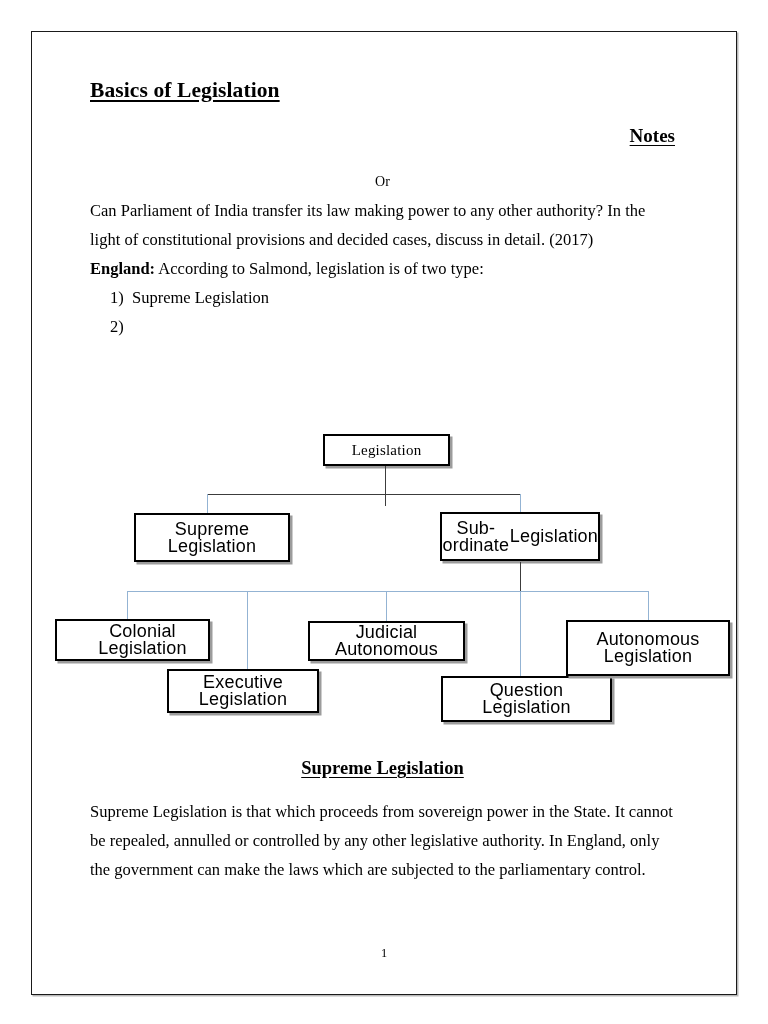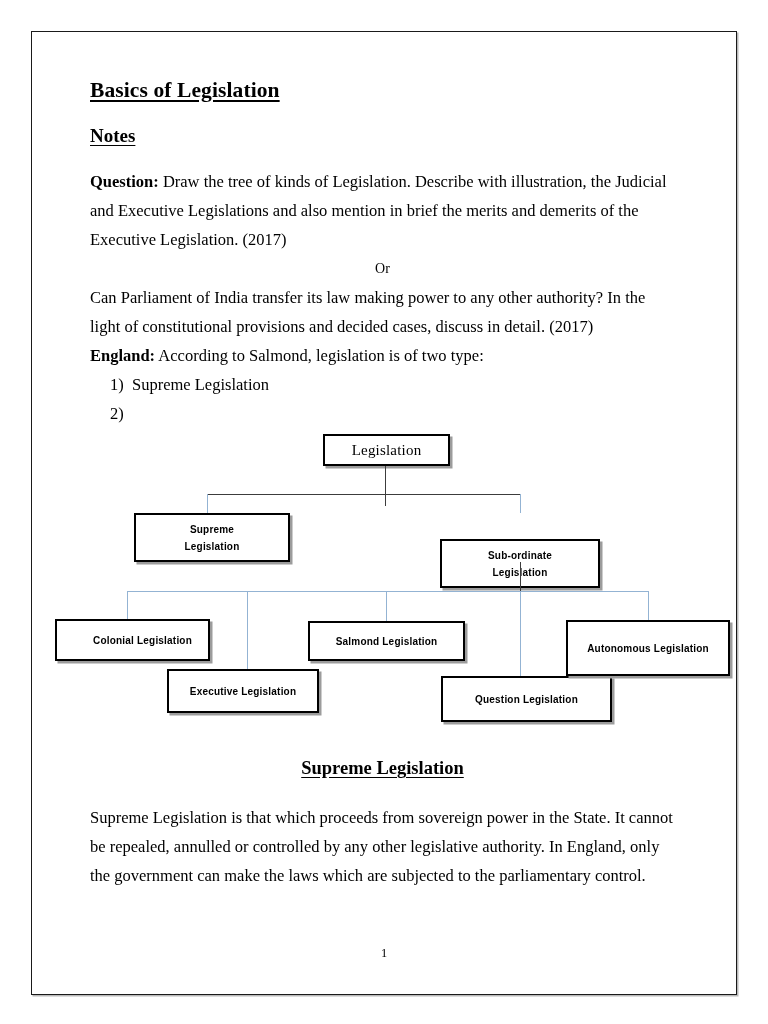--- a/index.html
+++ b/index.html
@@ -38,21 +38,21 @@
     font-size: 21.5px;
     font-weight: bold;
     text-decoration: underline;
     text-underline-offset: 3px;
     letter-spacing: 0.1px;
     margin: 0 0 22px 0;
   }
   .doc-subtitle {
     font-size: 19px;
     font-weight: bold;
-    text-align: left;
+    text-align: right;
     text-decoration: underline;
     text-underline-offset: 3px;
     margin: 0 0 20px 0;
   }
   .para {
     font-size: 16.5px;
     line-height: 29px;
     margin: 0;
     text-align: left;
   }
@@ -101,22 +101,22 @@
     position: absolute;
     box-sizing: border-box;
     background: #ffffff;
     border: 2.6px solid #000000;
     box-shadow: 2.5px 2.5px 0 0 #9c9c9c;
     display: flex;
     align-items: center;
     justify-content: center;
     text-align: center;
     font-family: "Liberation Sans", "DejaVu Sans", sans-serif;
-    font-weight: bold;
-    font-size: 10px;
+    font-weight: normal;
+    font-size: 18px;
     line-height: 17px;
     letter-spacing: 0.2px;
     color: #000000;
   }
   .node.serif-node {
     font-family: "Liberation Serif", "DejaVu Serif", serif;
     font-weight: normal;
     font-size: 15px;
     border-width: 2.8px;
   }
@@ -145,21 +145,20 @@
 <div id="page">
 
   <div id="page-frame"></div>
 
   <div id="content">
 
     <h1 class="doc-title">Basics of Legislation</h1>
 
     <h2 class="doc-subtitle">Notes</h2>
 
-    <p class="para"><span class="lead">Question:</span><span> Draw the tree of kinds of Legislation. Describe with illustration, the Judicial and Executive Legislations and also mention in brief the merits and demerits of the Executive Legislation. (2017)</span></p>
 
     <p class="centered-or">Or</p>
 
     <p class="para">Can Parliament of India transfer its law making power to any other authority? In the light of constitutional provisions and decided cases, discuss in detail. (2017)</p>
 
     <p class="para"><span class="lead">England:</span><span> According to Salmond, legislation is of two type:</span></p>
 
     <ol class="numbered">
       <li><span class="num">1)</span><span>Supreme Legislation</span></li>
       <li><span class="num">2)</span></li>
@@ -177,21 +176,21 @@
 
     <div class="ln h dark" style="left:207px; top:494px; width:313px;"></div>
     <div class="ln v blue" style="left:207px; top:494px; height:19px;"></div>
     <div class="ln v blue" style="left:520px; top:494px; height:19px;"></div>
 
     <div class="node" style="left:134px; top:513px; width:156px; height:49px; flex-direction:column;">
       <span>Supreme</span>
       <span>Legislation</span>
     </div>
 
-    <div class="node" style="left:440px; top:539px; width:160px; height:49px; flex-direction:column;">
+    <div class="node" style="left:440px; top:512px; width:160px; height:49px; flex-direction:row;">
       <span>Sub-ordinate</span>
       <span>Legislation</span>
     </div>
 
     <div class="ln v dark" style="left:520px; top:562px; height:30px;"></div>
 
     <div class="ln h blue" style="left:127px; top:591px; width:521px;"></div>
 
     <div class="ln v blue" style="left:127px; top:591px; height:29px;"></div>
     <div class="ln v blue" style="left:247px; top:591px; height:85px;"></div>
@@ -201,33 +200,33 @@
 
     <div class="node" style="left:55px; top:619px; width:155px; height:42px;padding-left:20px;">
       <span>Colonial Legislation</span>
     </div>
 
     <div class="node" style="left:167px; top:669px; width:152px; height:44px;">
       <span>Executive Legislation</span>
     </div>
 
     <div class="node" style="left:308px; top:621px; width:157px; height:40px;">
-      <span>Salmond Legislation</span>
+      <span>Judicial Autonomous</span>
     </div>
 
     <div class="node" style="left:441px; top:676px; width:171px; height:46px;">
       <span>Question Legislation</span>
     </div>
 
     <div class="node" style="left:566px; top:620px; width:164px; height:56px;">
       <span>Autonomous Legislation</span>
     </div>
 
   </div>
 
   <div style="position:absolute; left:90px; top:758px; width:585px;">
     <h3 class="section-head">Supreme Legislation</h3>
-    <p class="para" style="margin-top:24px;font-family:Liberation Serif, serif;">Supreme Legislation is that which proceeds from sovereign power in the State. It cannot be repealed, annulled or controlled by any other legislative authority. In England, only the government can make the laws which are subjected to the parliamentary control.</p>
+    <p class="para" style="margin-top:18px;font-family:Liberation Serif, serif;">Supreme Legislation is that which proceeds from sovereign power in the State. It cannot be repealed, annulled or controlled by any other legislative authority. In England, only the government can make the laws which are subjected to the parliamentary control.</p>
   </div>
 
   <div id="page-number">1</div>
 
 </div>
 
 </body></html>

